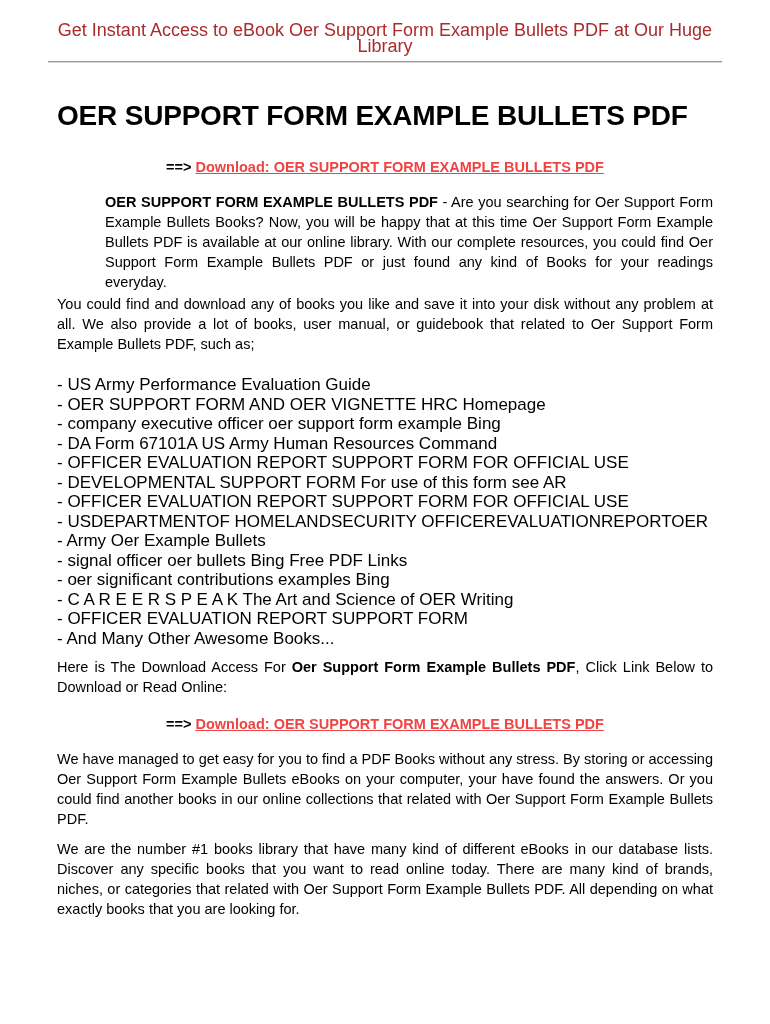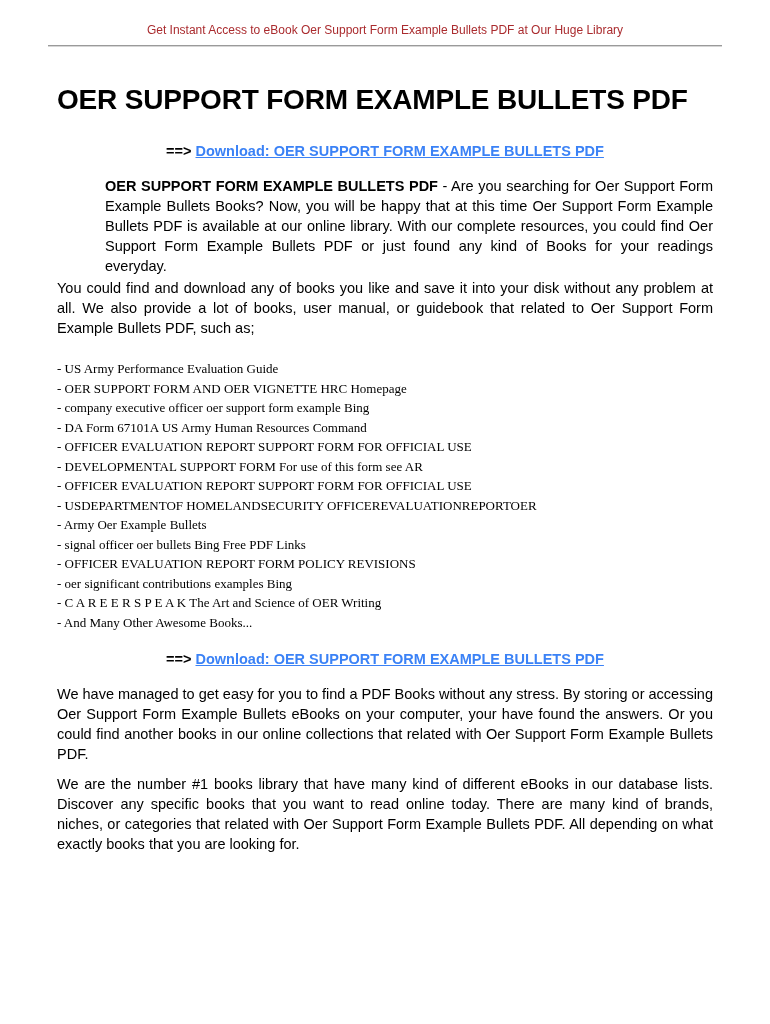--- a/index.html
+++ b/index.html
@@ -14,21 +14,21 @@
     font-family: "Liberation Sans", sans-serif;
     color: #000000;
   }
   .page {
     padding: 0 57px;
   }
   .banner {
     padding-top: 22px;
     text-align: center;
     color: #aa2b2e;
-    font-size: 12px;
+    font-size: 18px;
     line-height: 16px;
   }
   .rule {
     height: 0;
     border: none;
     border-top: 1px solid #9a9a9a;
     border-bottom: 1px solid #d6d6d6;
     margin: 7px -9px 0 -9px;
   }
   .title {
@@ -44,40 +44,39 @@
     font-size: 14.5px;
     font-weight: 700;
     line-height: 20px;
   }
   .download-line.first { margin-top: 24px; }
   .download-line.second { margin-top: 17px; }
   .link-prefix {
     color: #000000;
   }
   a.dl-link {
-    color: #3b82f6;
+    color: #ef4444;
     text-decoration: underline;
     cursor: pointer;
   }
   .para {
     font-size: 14.5px;
     line-height: 20px;
     text-align: justify;
     margin: 0;
   }
   .para.intro { margin-top: 15px; margin-left: 48px; }
   .para.availability { margin-top: 2px; }
   .para.access { margin-top: 9px; }
   .para.managed { margin-top: 15px; }
   .para.library { margin-top: 10px; }
   .book-list {
     margin-top: 21px;
-    font-size: 13px;
+    font-size: 17px;
     line-height: 19.5px;
-    font-family: Liberation Serif, serif;
   }
   .book-list .item {
     white-space: nowrap;
   }
   .bold { font-weight: 700; }
 </style>
 </head>
 <body>
 
 <div class="page">
@@ -102,26 +101,29 @@
     <div class="item">- US Army Performance Evaluation Guide</div>
     <div class="item">- OER SUPPORT FORM AND OER VIGNETTE HRC Homepage</div>
     <div class="item">- company executive officer oer support form example Bing</div>
     <div class="item">- DA Form 67101A US Army Human Resources Command</div>
     <div class="item">- OFFICER EVALUATION REPORT SUPPORT FORM FOR OFFICIAL USE</div>
     <div class="item">- DEVELOPMENTAL SUPPORT FORM For use of this form see AR</div>
     <div class="item">- OFFICER EVALUATION REPORT SUPPORT FORM FOR OFFICIAL USE</div>
     <div class="item">- USDEPARTMENTOF HOMELANDSECURITY OFFICEREVALUATIONREPORTOER</div>
     <div class="item">- Army Oer Example Bullets</div>
     <div class="item">- signal officer oer bullets Bing Free PDF Links</div>
-    <div class="item">- OFFICER EVALUATION REPORT FORM POLICY REVISIONS</div>
     <div class="item">- oer significant contributions examples Bing</div>
     <div class="item">- C A R E E R S P E A K The Art and Science of OER Writing</div>
+    <div class="item">- OFFICER EVALUATION REPORT SUPPORT FORM</div>
     <div class="item">- And Many Other Awesome Books...</div>
   </div>
 
+  <p class="para access">
+    <span>Here is The Download Access For </span><span class="bold">Oer Support Form Example Bullets PDF</span><span>, Click Link Below to Download or Read Online:</span>
+  </p>
 
   <div class="download-line second">
     <span class="link-prefix">==&gt; </span><a class="dl-link" href="#">Download: OER SUPPORT FORM EXAMPLE BULLETS PDF</a>
   </div>
 
   <p class="para managed">We have managed to get easy for you to find a PDF Books without any stress. By storing or accessing Oer Support Form Example Bullets eBooks on your computer, your have found the answers. Or you could find another books in our online collections that related with Oer Support Form Example Bullets PDF.</p>
 
   <p class="para library">We are the number #1 books library that have many kind of different eBooks in our database lists. Discover any specific books that you want to read online today. There are many kind of brands, niches, or categories that related with Oer Support Form Example Bullets PDF. All depending on what exactly books that you are looking for.</p>
 
 </div>

